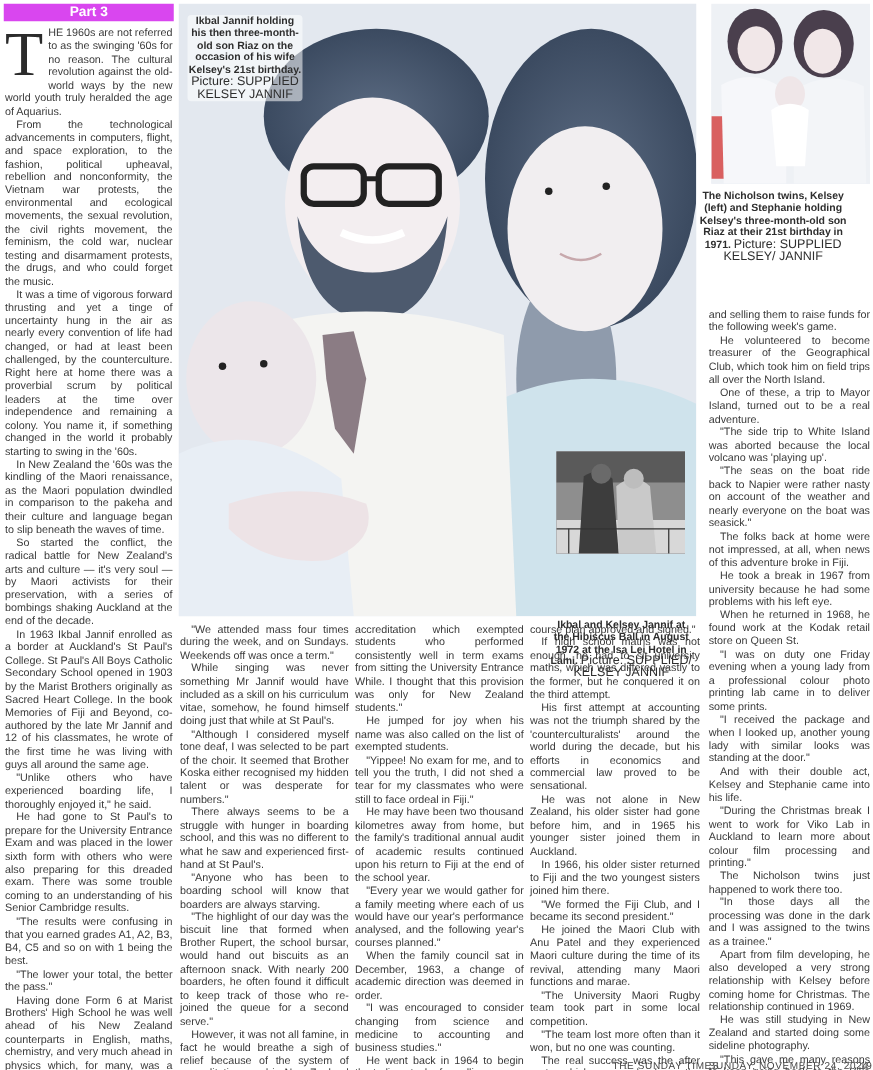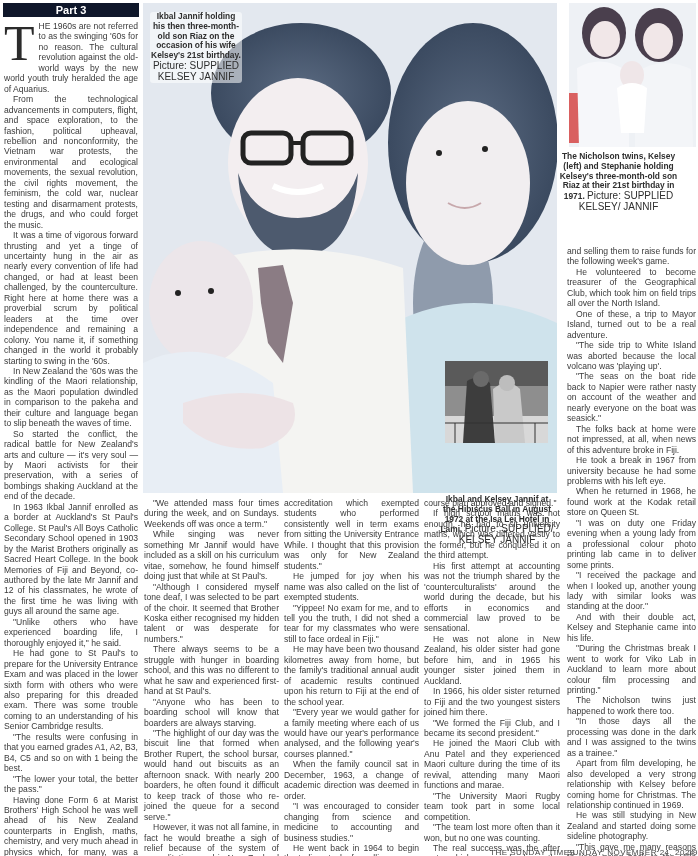--- a/index.html
+++ b/index.html
@@ -1,21 +1,21 @@
 <!DOCTYPE html>
 <html><head>
 <meta charset="utf-8">
 <style>
   html, body { margin:0; padding:0; }
   body { width:698px; height:856px; background:#ffffff; position:relative; overflow:hidden;
          font-family:"Liberation Sans", sans-serif; color:#333; }
   .col { position:absolute; font-size:8.6px; line-height:10.45px; text-align:justify; color:#3a3a3a; }
   .col p { margin:0; text-indent:9px; }
   .col p.noind { text-indent:0; }
-  .part-banner { position:absolute; left:3px; top:3px; width:136px; height:14px; background:#0f172a;
+  .part-banner { position:absolute; left:3px; top:3px; width:136px; height:14px; background:#d946ef;
                  color:#fff; font-weight:bold; font-size:11px; text-align:center; line-height:14px; }
   .dropcap { float:left; font-family:"Liberation Serif", serif; font-size:50px; line-height:40px;
              height:42px; margin:2px 4px 0 0; color:#2b2b2b; }
   .photo-main { position:absolute; left:143px; top:3px; width:414px; height:490px;
                 background:linear-gradient(160deg,#e8ecf2 0%,#dfe6ee 45%,#eef2f6 100%); overflow:hidden; }
   .photo-twins { position:absolute; left:569px; top:3px; width:127px; height:144px;
                  background:linear-gradient(180deg,#f3f3f6,#e9eef4); overflow:hidden; }
   .photo-ball { position:absolute; left:445px; top:361px; width:103px; height:82px;
                 background:#9a9a9a; overflow:hidden; }
   .caption { font-weight:bold; font-size:8.4px; line-height:9.8px; text-align:center; color:#2e2e2e; }
@@ -28,21 +28,21 @@
 </head>
 <body>
 
 <div class="part-banner">Part 3</div>
 
 <div class="col" style="left:4px; top:21px; width:134px;">
   <span class="dropcap">T</span>
   <p class="noind">HE 1960s are not referred to as the swinging '60s for no reason. The cultural revolution against the old-world ways by the new world youth truly heralded the age of Aquarius.</p>
   <p>From the technological advancements in computers, flight, and space exploration, to the fashion, political upheaval, rebellion and nonconformity, the Vietnam war protests, the environmental and ecological movements, the sexual revolution, the civil rights movement, the feminism, the cold war, nuclear testing and disarmament protests, the drugs, and who could forget the music.</p>
   <p>It was a time of vigorous forward thrusting and yet a tinge of uncertainty hung in the air as nearly every convention of life had changed, or had at least been challenged, by the counterculture. Right here at home there was a proverbial scrum by political leaders at the time over independence and remaining a colony. You name it, if something changed in the world it probably starting to swing in the '60s.</p>
-  <p>In New Zealand the '60s was the kindling of the Maori relationship, as the Maori population dwindled in comparison to the pakeha and their culture and language began to slip beneath the waves of time.</p>
+  <p>In New Zealand the '60s was the kindling of the Maori renaissance, as the Maori population dwindled in comparison to the pakeha and their culture and language began to slip beneath the waves of time.</p>
   <p>So started the conflict, the radical battle for New Zealand's arts and culture — it's very soul — by Maori activists for their preservation, with a series of bombings shaking Auckland at the end of the decade.</p>
   <p>In 1963 Ikbal Jannif enrolled as a border at Auckland's St Paul's College. St Paul's All Boys Catholic Secondary School opened in 1903 by the Marist Brothers originally as Sacred Heart College. In the book Memories of Fiji and Beyond, co-authored by the late Mr Jannif and 12 of his classmates, he wrote of the first time he was living with guys all around the same age.</p>
   <p>"Unlike others who have experienced boarding life, I thoroughly enjoyed it," he said.</p>
   <p>He had gone to St Paul's to prepare for the University Entrance Exam and was placed in the lower sixth form with others who were also preparing for this dreaded exam. There was some trouble coming to an understanding of his Senior Cambridge results.</p>
   <p>"The results were confusing in that you earned grades A1, A2, B3, B4, C5 and so on with 1 being the best.</p>
   <p>"The lower your total, the better the pass."</p>
   <p>Having done Form 6 at Marist Brothers' High School he was well ahead of his New Zealand counterparts in English, maths, chemistry, and very much ahead in physics which, for many, was a totally new subject. In a way similar way to the division of athletes, and students in general along lines of assumed hierarchy, here in Fiji, the borders in St Paul's were divided by the school's administration.</p>
 
 </div>
 

